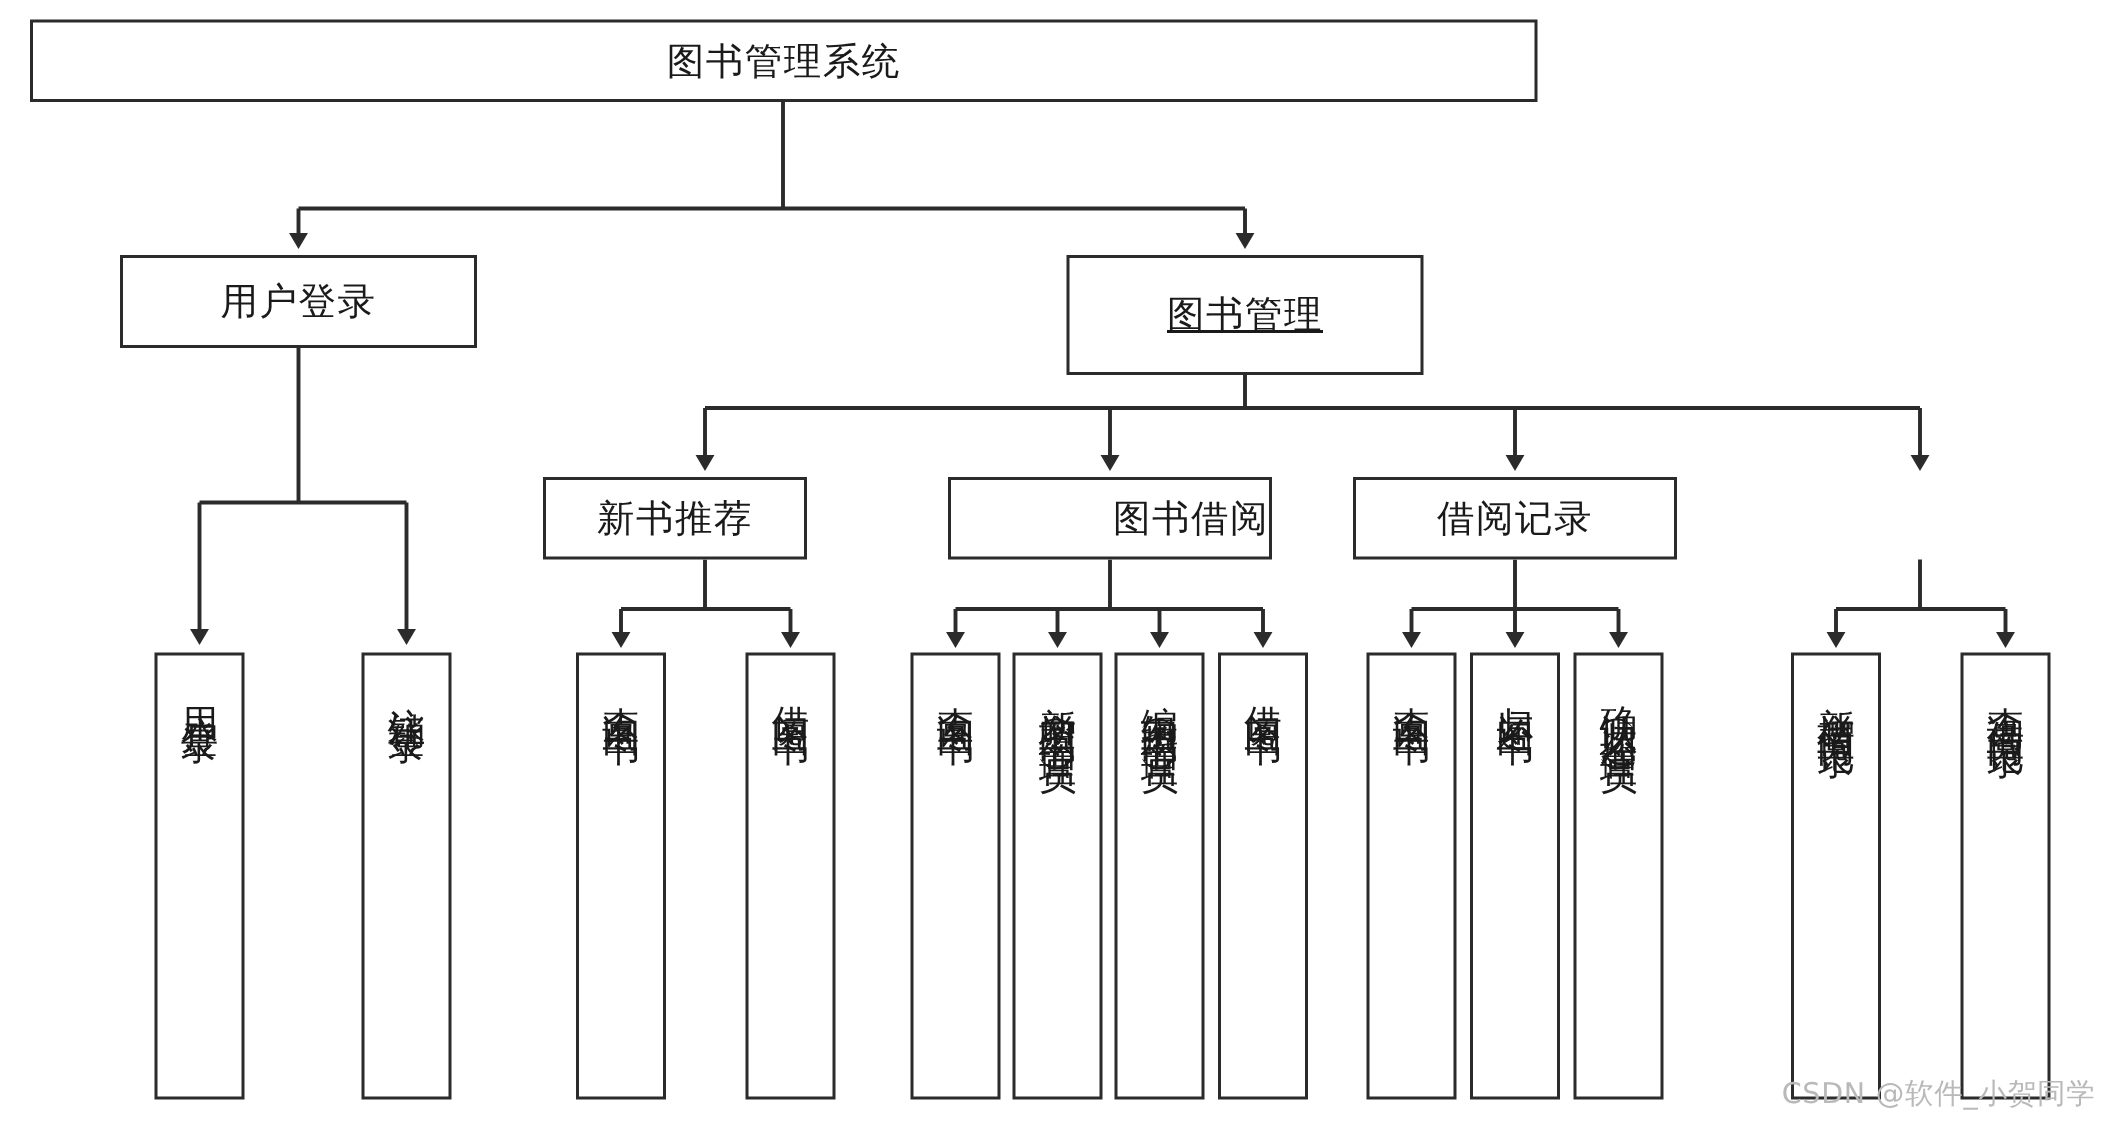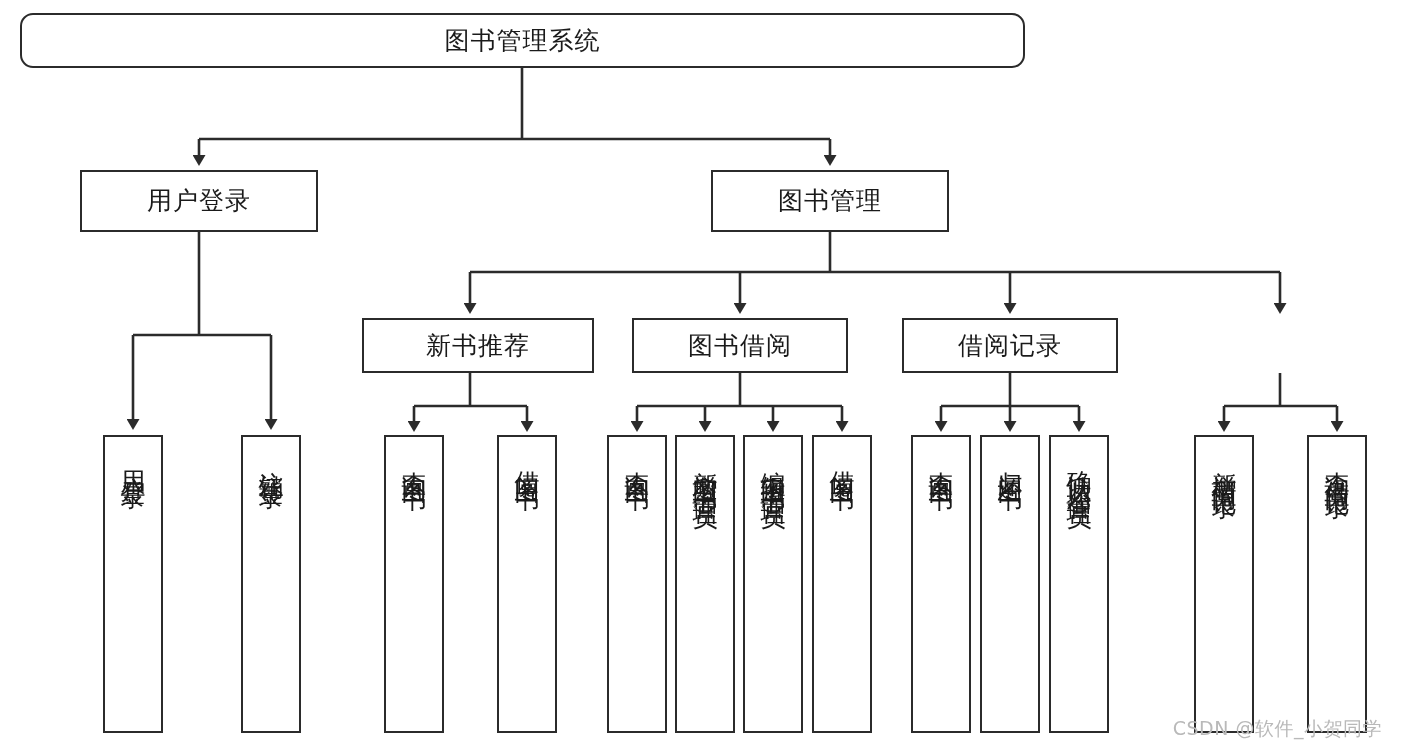--- a/index.html
+++ b/index.html
@@ -36,39 +36,38 @@
   }
   
   .node.horiz{
     font-size:25px;
     letter-spacing:1px;
     line-height:1.1;
     white-space:nowrap;
   }
   .node.root{
     font-size:25px;
-    border-radius:13px;
   }
   
   .node.vert{
     font-size:25px;
     align-items:flex-start;
     padding-top:14px;
   }
   .node.vert .vlabel{
     writing-mode:vertical-rl;
     text-orientation:upright;
     letter-spacing:5px;
     line-height:1;
     white-space:nowrap;
     display:block;
   }
   .watermark{
     position:absolute;
-    right:23px;
+    right:8px;
     bottom:5px;
     font-size:19px;
     color:#b9b9b9;
     letter-spacing:.5px;
     white-space:nowrap;
     z-index:3;
   }
 </style>
 </head>
 <body>
@@ -125,28 +124,28 @@
     </g>
   </svg>
 
   <div class="node horiz root" style="left:20px; top:13px; width:1005px; height:55px;">
     <span>图书管理系统</span>
   </div>
 
   <div class="node horiz" style="left:80px; top:170px; width:238px; height:62px;">
     <span>用户登录</span>
   </div>
-  <div class="node horiz" style="left:711px; top:170px; width:238px; height:62px;">
+  <div class="node horiz" style="left:711px; top:170px; width:238px; height:80px;text-decoration:underline;">
     <span>图书管理</span>
   </div>
 
-  <div class="node horiz" style="left:362px; top:318px; width:232px; height:55px;">
+  <div class="node horiz" style="left:362px; top:318px; width:176px; height:55px;">
     <span>新书推荐</span>
   </div>
-  <div class="node horiz" style="left:632px; top:318px; width:216px; height:55px;">
+  <div class="node horiz" style="left:632px; top:318px; width:216px; height:55px;justify-content:flex-end;">
     <span>图书借阅</span>
   </div>
   <div class="node horiz" style="left:902px; top:318px; width:216px; height:55px;">
     <span>借阅记录</span>
   </div>
 
   <div class="node vert" style="left:103px; top:435px; width:60px; height:298px;">
     <span class="vlabel">用户登录</span>
   </div>
   <div class="node vert" style="left:241px; top:435px; width:60px; height:298px;">

